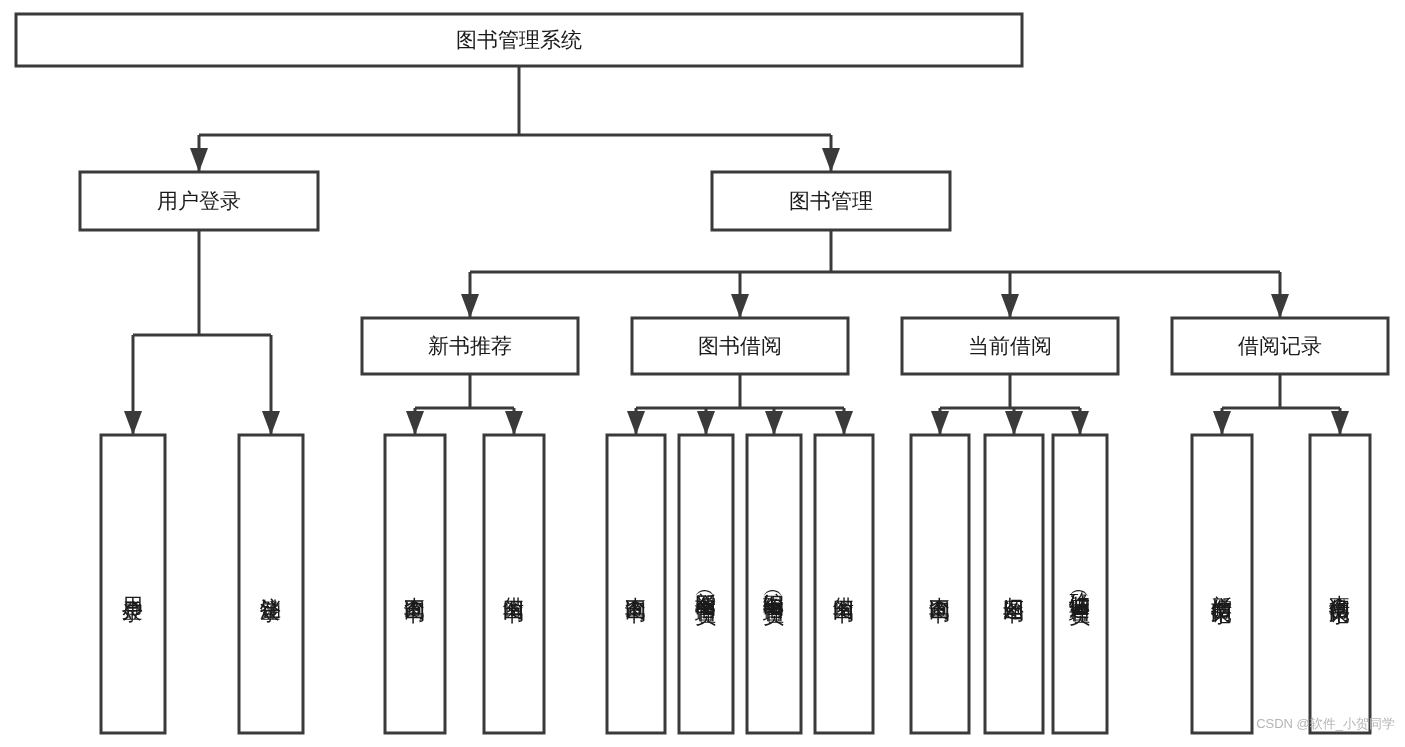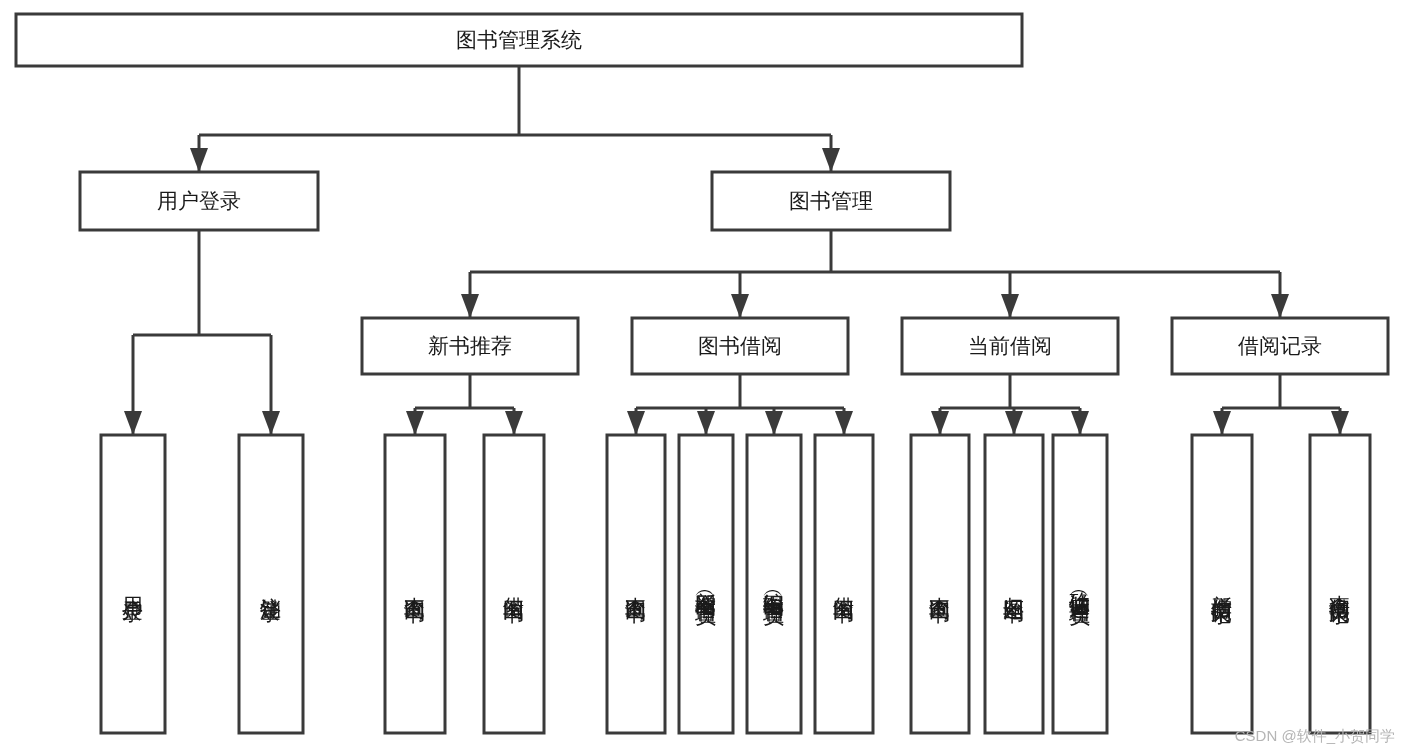--- a/index.html
+++ b/index.html
@@ -61,23 +61,23 @@
     font-family: "Liberation Sans", "DejaVu Sans", sans-serif;
     font-size: 21px;
     line-height: 1;
     letter-spacing: 2px;
     color: #1a1a1a;
     white-space: nowrap;
   }
   .watermark {
     position: absolute;
     right: 10px;
-    bottom: 1px;
-    font-family: "Liberation Sans", "DejaVu Sans", sans-serif;
-    font-size: 15px;
+    bottom: 14px;
+    font-family: "Liberation Sans", "DejaVu Sans", sans-serif;
+    font-size: 13px;
     color: #b5b5b5;
     white-space: nowrap;
   }
 </style>
 </head>
 <body>
 
 <div id="diagram-root">
 
   <svg class="diagram-canvas" viewBox="0 0 1405 747">

